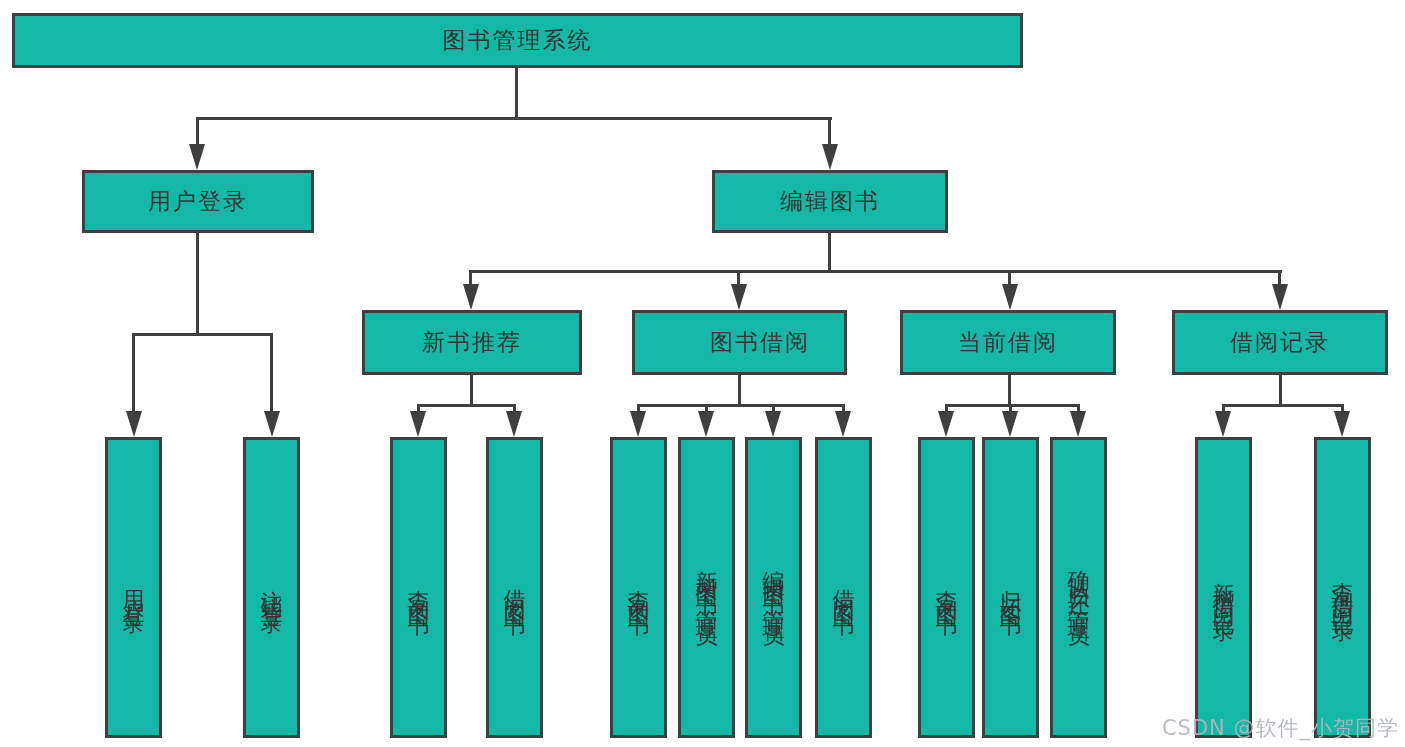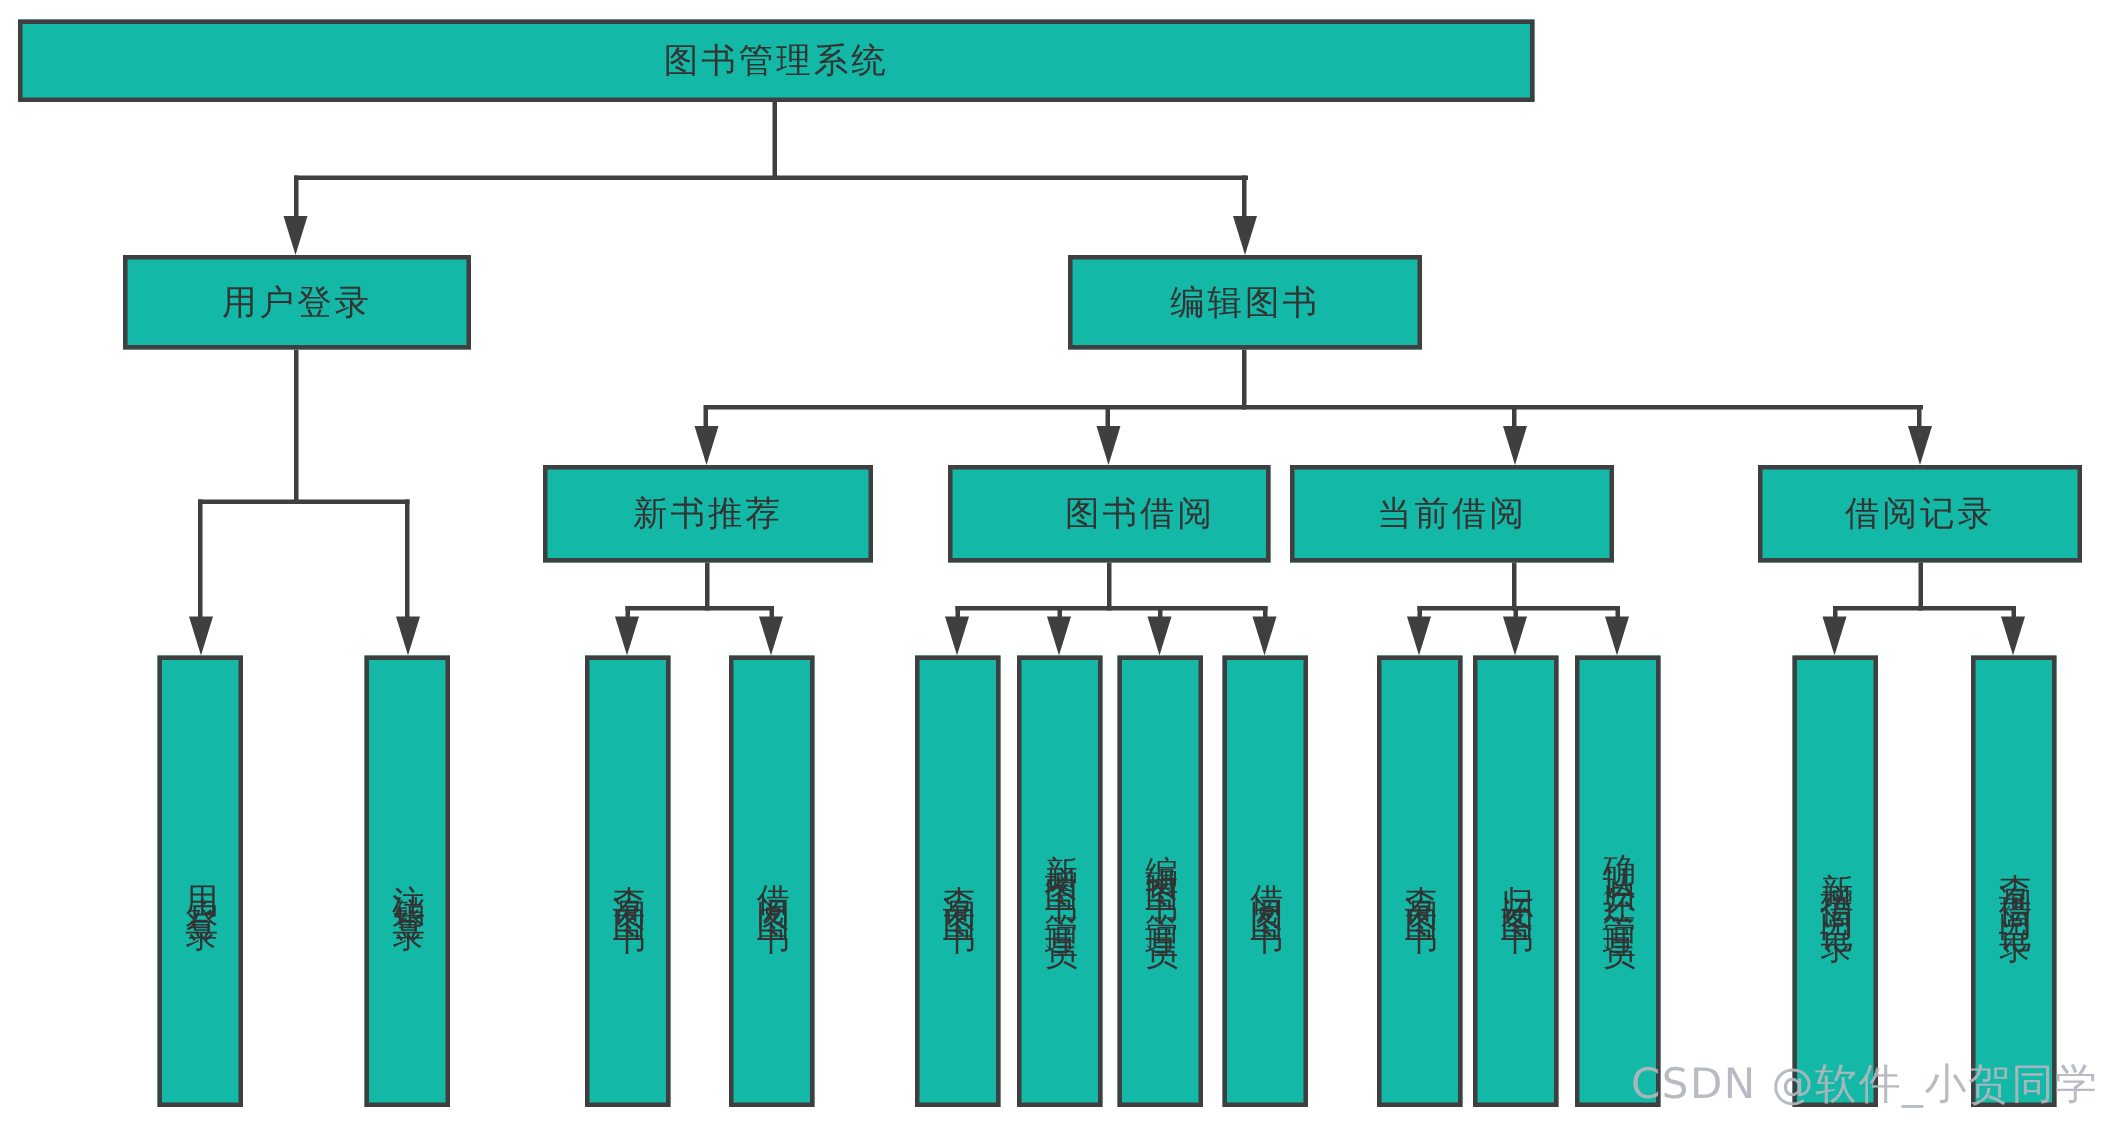--- a/index.html
+++ b/index.html
@@ -33,21 +33,21 @@
   .hl{position:absolute;height:3px;background:#3f3f3f;z-index:1;}
   .ar{
     position:absolute;width:0;height:0;z-index:1;
     border-left:8px solid transparent;
     border-right:8px solid transparent;
     border-top:26px solid #3f3f3f;
   }
   .watermark{
     position:absolute;
     right:6px;bottom:5px;
-    font-size:28px;
+    font-size:21px;
     letter-spacing:1px;
     color:rgba(178,182,189,0.92);
     z-index:5;
     white-space:nowrap;
   }
 </style>
 </head>
 <body>
 
 <div class="canvas">
@@ -121,21 +121,21 @@
   <div class="box" style="left:712px;top:170px;width:236px;height:63px;">
     <span>编辑图书</span>
   </div>
 
   <div class="box" style="left:362px;top:310px;width:220px;height:65px;">
     <span>新书推荐</span>
   </div>
   <div class="box" style="left:632px;top:310px;width:215px;height:65px;padding-left:41px;">
     <span>图书借阅</span>
   </div>
-  <div class="box" style="left:860px;top:310px;width:216px;height:65px;">
+  <div class="box" style="left:900px;top:310px;width:216px;height:65px;">
     <span>当前借阅</span>
   </div>
   <div class="box" style="left:1172px;top:310px;width:216px;height:65px;">
     <span>借阅记录</span>
   </div>
 
   <div class="box leaf" style="left:105px;top:437px;width:57px;height:301px;">
     <span>用户登录</span>
   </div>
   <div class="box leaf" style="left:243px;top:437px;width:57px;height:301px;">

